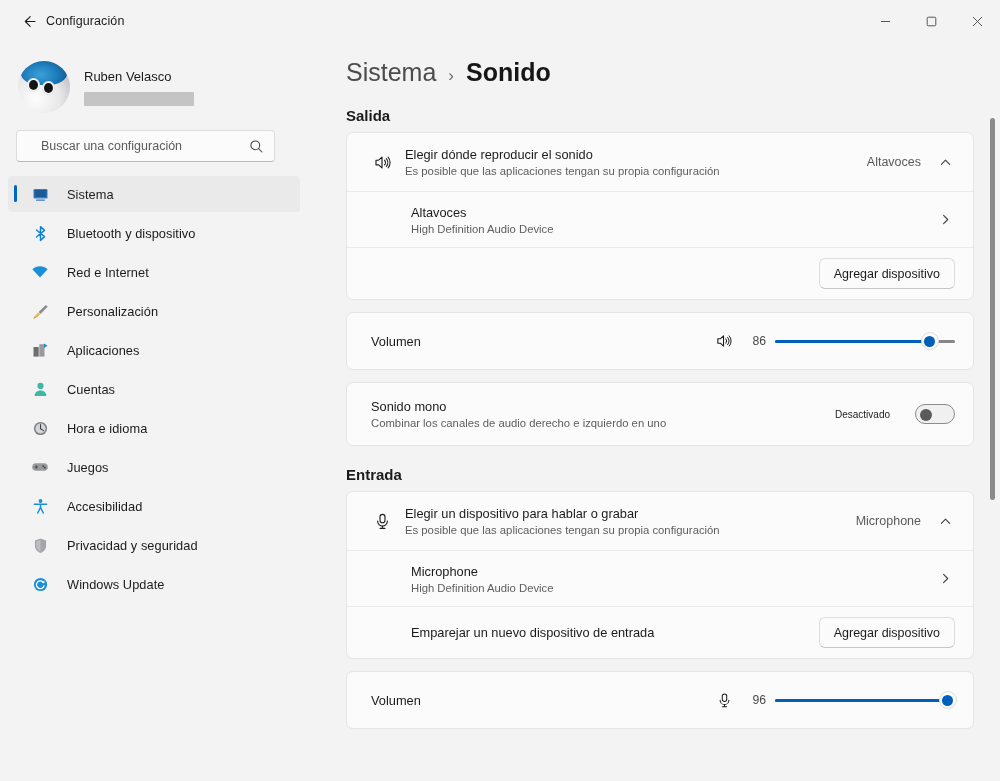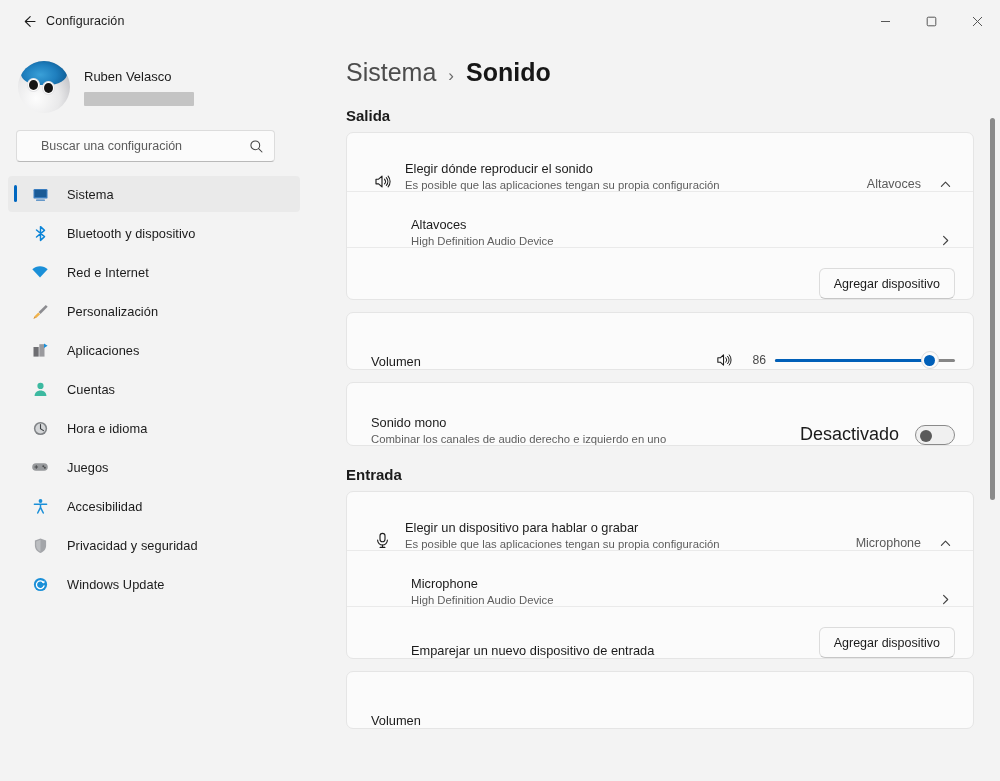--- a/index.html
+++ b/index.html
@@ -153,21 +153,21 @@
   }
 
   .card {
     margin-left: 36px; width: 628px;
     background: #fbfbfb;
     border: 1px solid #e5e5e5;
     border-radius: 7px;
     overflow: hidden;
   }
   .row {
-    display: flex; align-items: flex-end;
+    display: flex; align-items: center;
     padding: 0 18px;
     min-height: 52px;
   }
   .row + .row { border-top: 1px solid #eaeaea; }
   .row.lead { min-height: 58px; }
   .row.tall { min-height: 56px; }
   .row.mono { min-height: 62px; }
 
   .row-icon {
     width: 34px; flex: none;
@@ -224,21 +224,21 @@
     border: 1px solid #dcdcdc;
     transform: translateX(-9px);
     display: flex; align-items: center; justify-content: center;
   }
   .slider .thumb::after {
     content: ""; width: 11px; height: 11px; border-radius: 50%;
     background: #005fb8;
   }
 
   
-  .toggle-label { font-size: 18px; color: #1b1b1b; margin-right: 16px; }
+  .toggle-label { font-size: 10px; color: #1b1b1b; margin-right: 25px; }
   .toggle {
     width: 40px; height: 20px; border-radius: 11px;
     background: #f0f0f0; border: 1px solid #8a8a8a;
     position: relative; cursor: pointer; flex: none;
   }
   .toggle .knob {
     position: absolute; top: 4px; left: 4px;
     width: 12px; height: 12px; border-radius: 50%;
     background: #5a5a5a;
   }
@@ -570,20 +570,35 @@
         <button class="btn">Agregar dispositivo</button>
       </div>
     </div>
   </div>
 
   <div class="card" style="margin-top:12px;">
     <div class="row tall">
       <div class="row-text">
         <div class="row-title">Volumen</div>
       </div>
+      <div class="row-right slider-wrap">
+        <span class="slider-icon">
+          <svg width="17" height="17" viewBox="0 0 19 19">
+            <rect x="7" y="2.3" width="5" height="8.4" rx="2.5" fill="none" stroke="#1f1f1f" stroke-width="1.15"></rect>
+            <path d="M4.6 9.1a4.9 4.9 0 0 0 9.8 0" fill="none" stroke="#1f1f1f" stroke-width="1.15" stroke-linecap="round"></path>
+            <path d="M9.5 14v2.4M7.1 16.4h4.8" fill="none" stroke="#1f1f1f" stroke-width="1.15" stroke-linecap="round"></path>
+          </svg>
+        </span>
+        <span class="slider-val">96</span>
+        <span class="slider">
+          <span class="track-bg"></span>
+          <span class="track-fill" style="width: 96%;"></span>
+          <span class="thumb" style="left: 96%;"></span>
+        </span>
+      </div>
     </div>
   </div>
 
   <div class="scrollbar">
     <div class="scroll-thumb"></div>
   </div>
 
 </div>
 
 </body></html>

